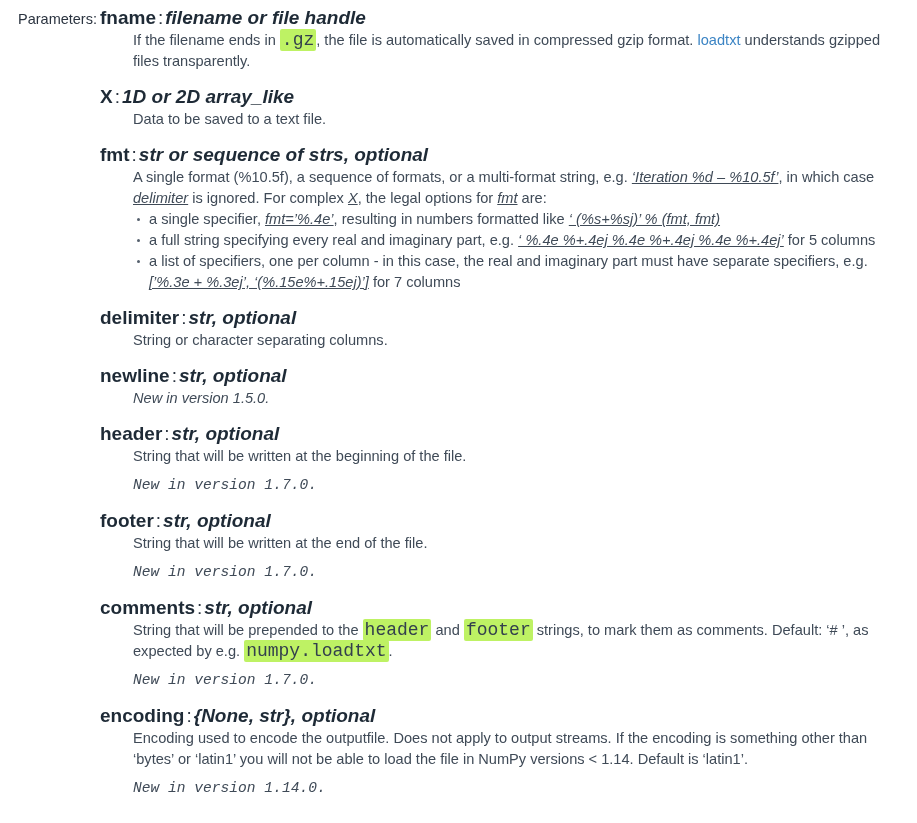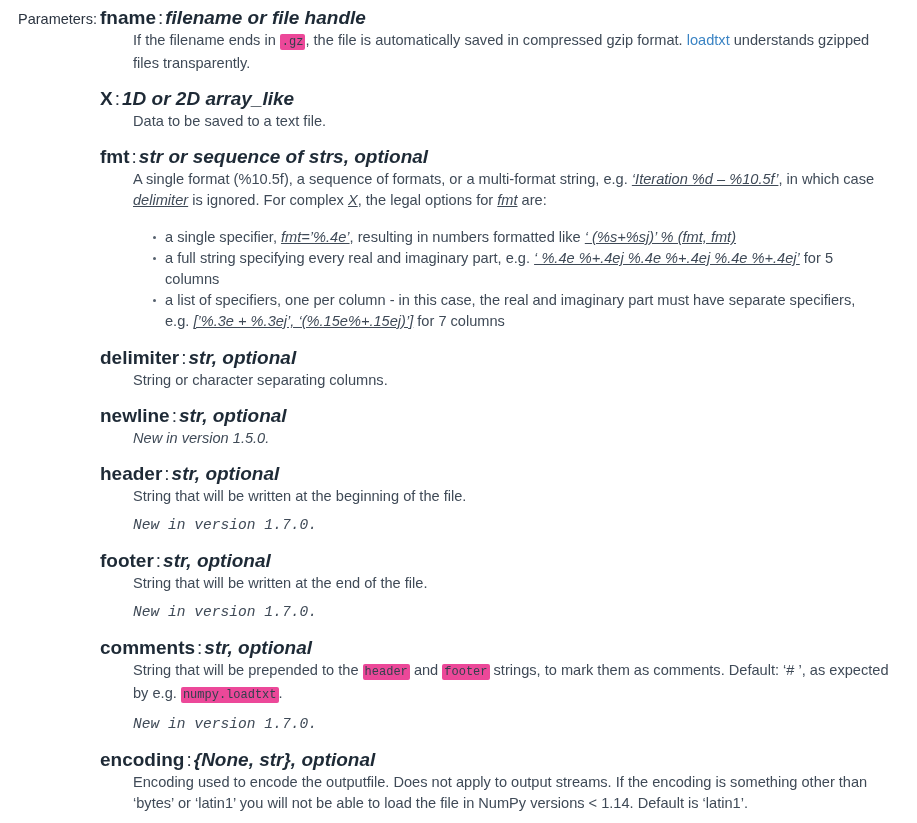--- a/index.html
+++ b/index.html
@@ -108,31 +108,31 @@
   }
 
   a.reference {
     color: #3b84c4;
     text-decoration: none;
     margin-top: 40px;
   }
 
   code.literal {
     font-family: "Liberation Mono", "DejaVu Sans Mono", monospace;
-    font-size: 12px;
-    background: #ec4899;
+    font-size: 18px;
+    background: #bef264;
     color: #33404d;
     padding: 1px 2px;
     border-radius: 2px;
     white-space: nowrap;
   }
 
   
   ul.simple-bullets {
-    margin: 16px;
+    margin: 0;
     padding: 0 0 0 0;
     list-style: none;
   }
   ul.simple-bullets > li {
     position: relative;
     padding-left: 16px;
     margin: 0;
     line-height: 21px;
   }
   ul.simple-bullets > li::before {

